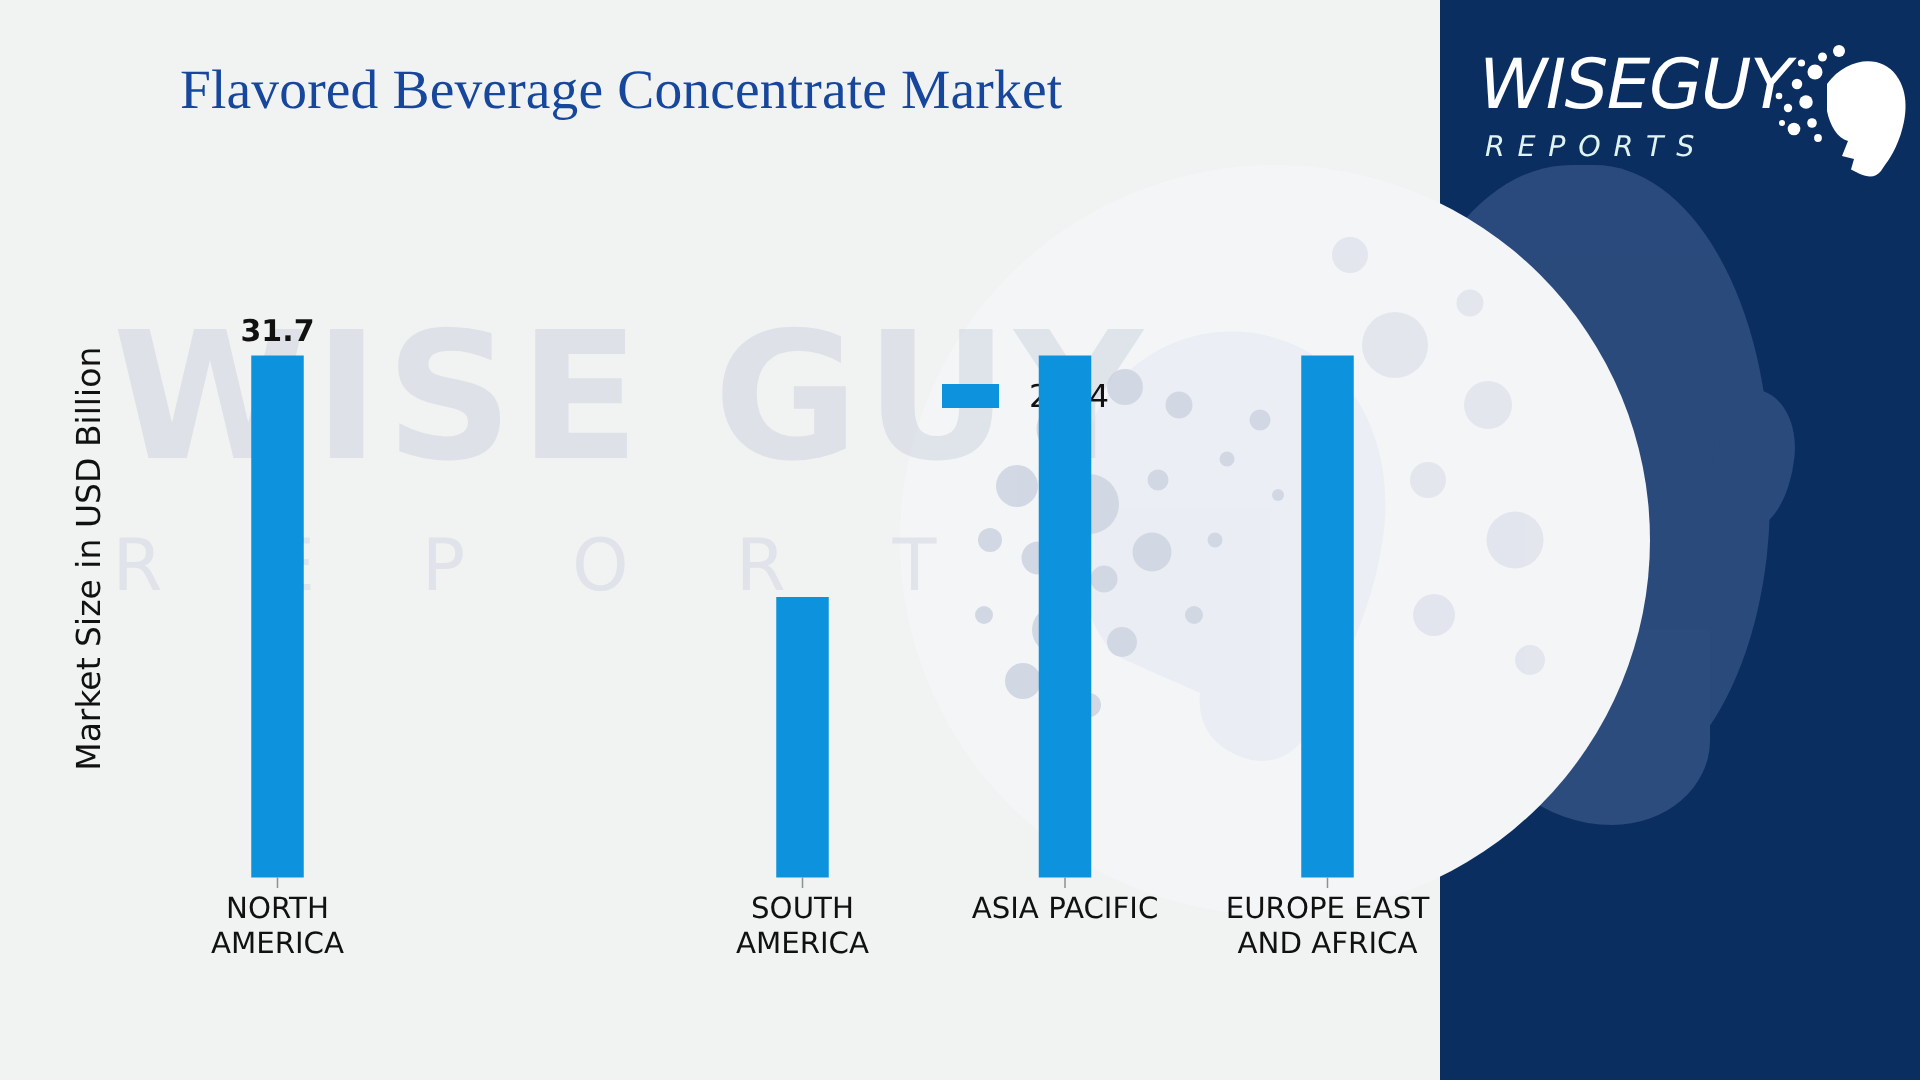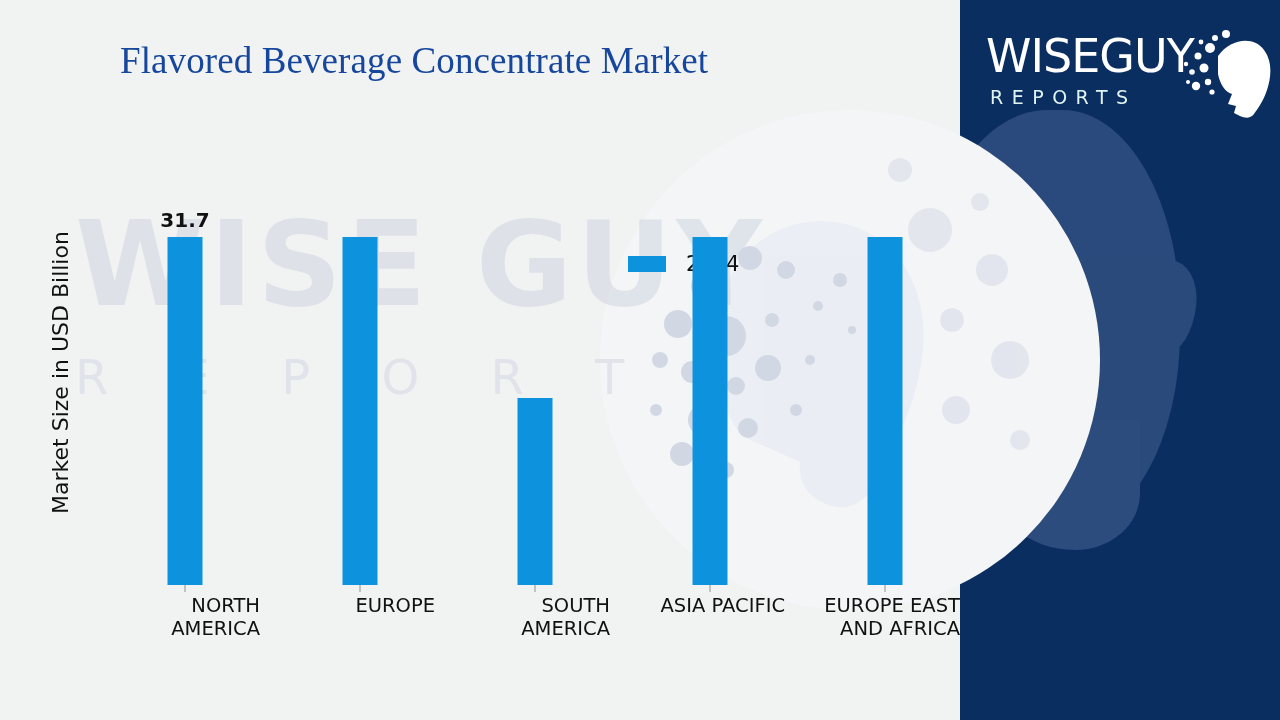--- a/index.html
+++ b/index.html
@@ -18,20 +18,21 @@
 
   
   .navy-panel {
     position: absolute;
     left: 960px;
     top: 0;
     width: 320px;
     height: 720px;
     background: #0b2e60;
     overflow: hidden;
+    font-style: italic;
   }
   .navy-head-silhouette {
     position: absolute;
     left: -40px;
     top: 110px;
     width: 260px;
     height: 420px;
     background: #2c4c7e;
     border-radius: 50% 46% 44% 50% / 52% 50% 48% 50%;
     opacity: .95;
@@ -194,21 +195,21 @@
     width: 1px;
     height: 7px;
     background: #8d9298;
   }
   .cat-label {
     position: absolute;
     top: 404px;
     left: 50%;
     transform: translateX(-50%);
     width: 150px;
-    text-align: right;
+    text-align: center;
     font-size: 19.5px;
     line-height: 1.18;
     color: #111111;
   }
 </style>
 </head>
 <body>
 
 <div id="stage" style="background: rgb(241, 242, 242);">
 
@@ -296,27 +297,20 @@
     <div class="bars-row">
 
       <div class="bar-slot" style="left:0px;">
         <div class="bar" style="height: 88.0556%; background: rgb(13, 147, 221);">
           <span class="bar-value">31.7</span>
         </div>
         <div class="tick"></div>
         <div class="cat-label">NORTH AMERICA</div>
       </div>
 
-      <div class="bar-slot" style="left:175px;">
-        <div class="bar" style="height: 88.0556%; background: rgb(13, 147, 221);">
-          <span class="bar-value"></span>
-        </div>
-        <div class="tick"></div>
-        <div class="cat-label">EUROPE</div>
-      </div>
 
       <div class="bar-slot" style="left:350px;">
         <div class="bar" style="height: 47.2222%; background: rgb(13, 147, 221);">
           <span class="bar-value"></span>
         </div>
         <div class="tick"></div>
         <div class="cat-label">SOUTH AMERICA</div>
       </div>
 
       <div class="bar-slot" style="left:525px;">

